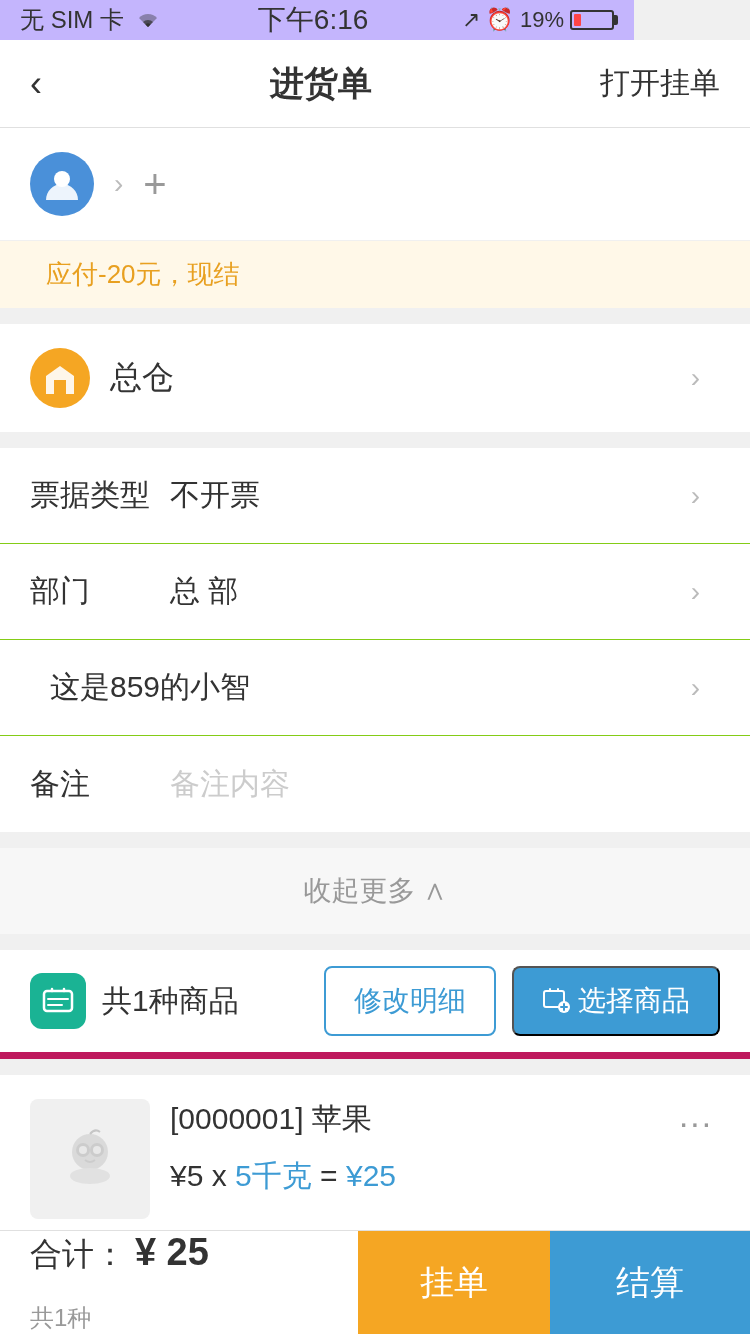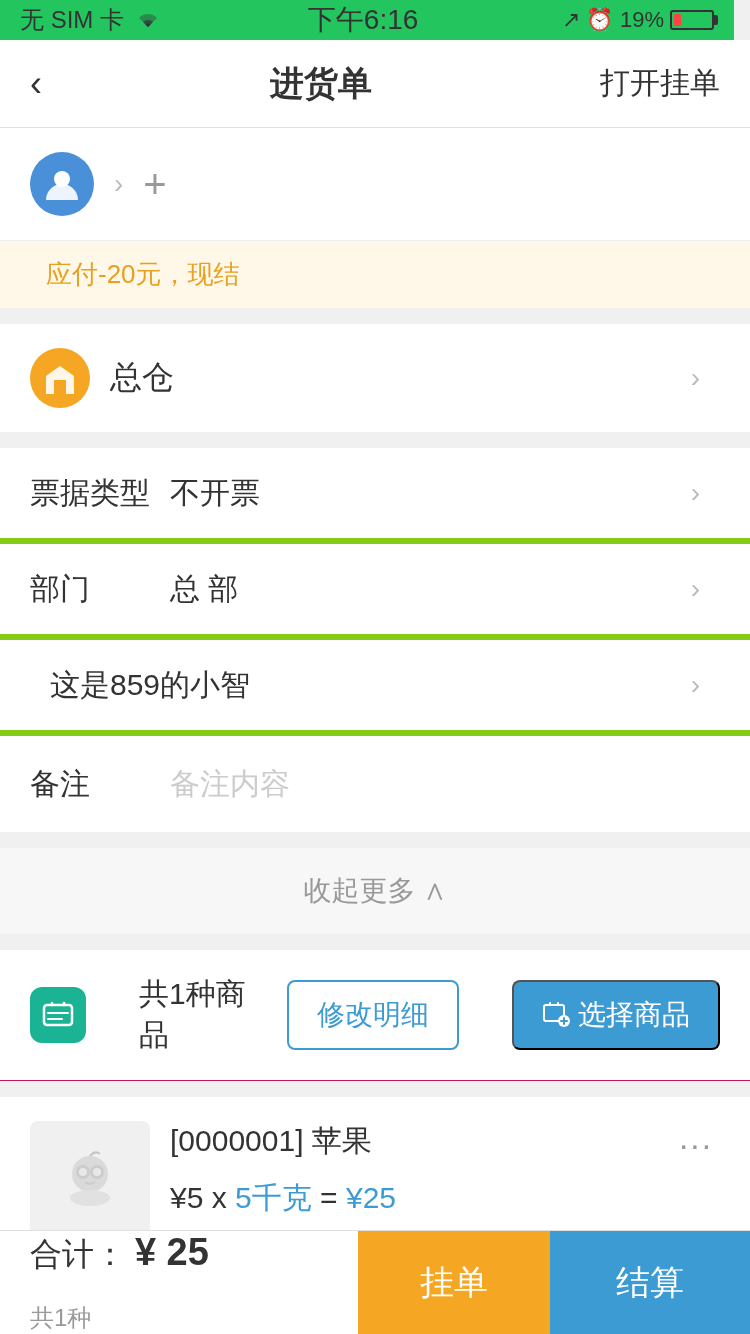--- a/index.html
+++ b/index.html
@@ -8,23 +8,23 @@
       width: 750px;
       min-height: 1334px;
       font-family: -apple-system, "PingFang SC", "Helvetica Neue", Arial, sans-serif;
       background: #f0f0f0;
       font-size: 28px;
       color: #333;
     }
 
     
     .status-bar {
-      width: 734px;
+      width: 634px;
       height: 40px;
-      background: #22c55e;
+      background: #c4b5fd;
       display: flex;
       align-items: center;
       justify-content: space-between;
       padding: 0 20px;
       font-size: 24px;
       color: #333;
     }
     .status-left { display: flex; align-items: center; gap: 8px; }
     .status-center { font-size: 28px; font-weight: 500; }
     .status-right { display: flex; align-items: center; gap: 6px; font-size: 22px; }
@@ -120,21 +120,21 @@
     }
     .warehouse-icon svg { width: 36px; height: 36px; }
     .warehouse-name { flex: 1; font-size: 32px; color: #333; }
 
     
     .form-row {
       display: flex;
       align-items: center;
       padding: 0 30px;
       height: 96px;
-      border-bottom: 6px solid #84cc16;
+      border-bottom: 1px solid #84cc16;
     }
     .form-row:last-child { border-bottom: none; }
     .form-label { font-size: 30px; color: #333; min-width: 120px; }
     .form-value { flex: 1; font-size: 30px; color: #333; padding-left: 20px; }
     .form-placeholder { color: #ccc; }
 
     
     .collapse-toggle {
       text-align: center;
       padding: 24px 0;
@@ -142,24 +142,23 @@
       font-size: 28px;
       color: #999;
       cursor: pointer;
       margin-bottom: 16px;
     }
 
     
     .products-header {
       display: flex;
       align-items: center;
-      padding: 24px 30px;
-      background: #fff;
-      border-bottom: 1px solid #be185d;
-      gap: 37px;
+      padding: 16px 30px;
+      background: #fff;
+      border-bottom: 7px solid #be185d;
     }
     .products-icon {
       width: 56px; height: 56px;
       border-radius: 12px;
       background: #1ab394;
       display: flex; align-items: center; justify-content: center;
       margin-right: 16px;
     }
     .products-count { flex: 1; font-size: 30px; color: #333; }
     .btn-outline {

